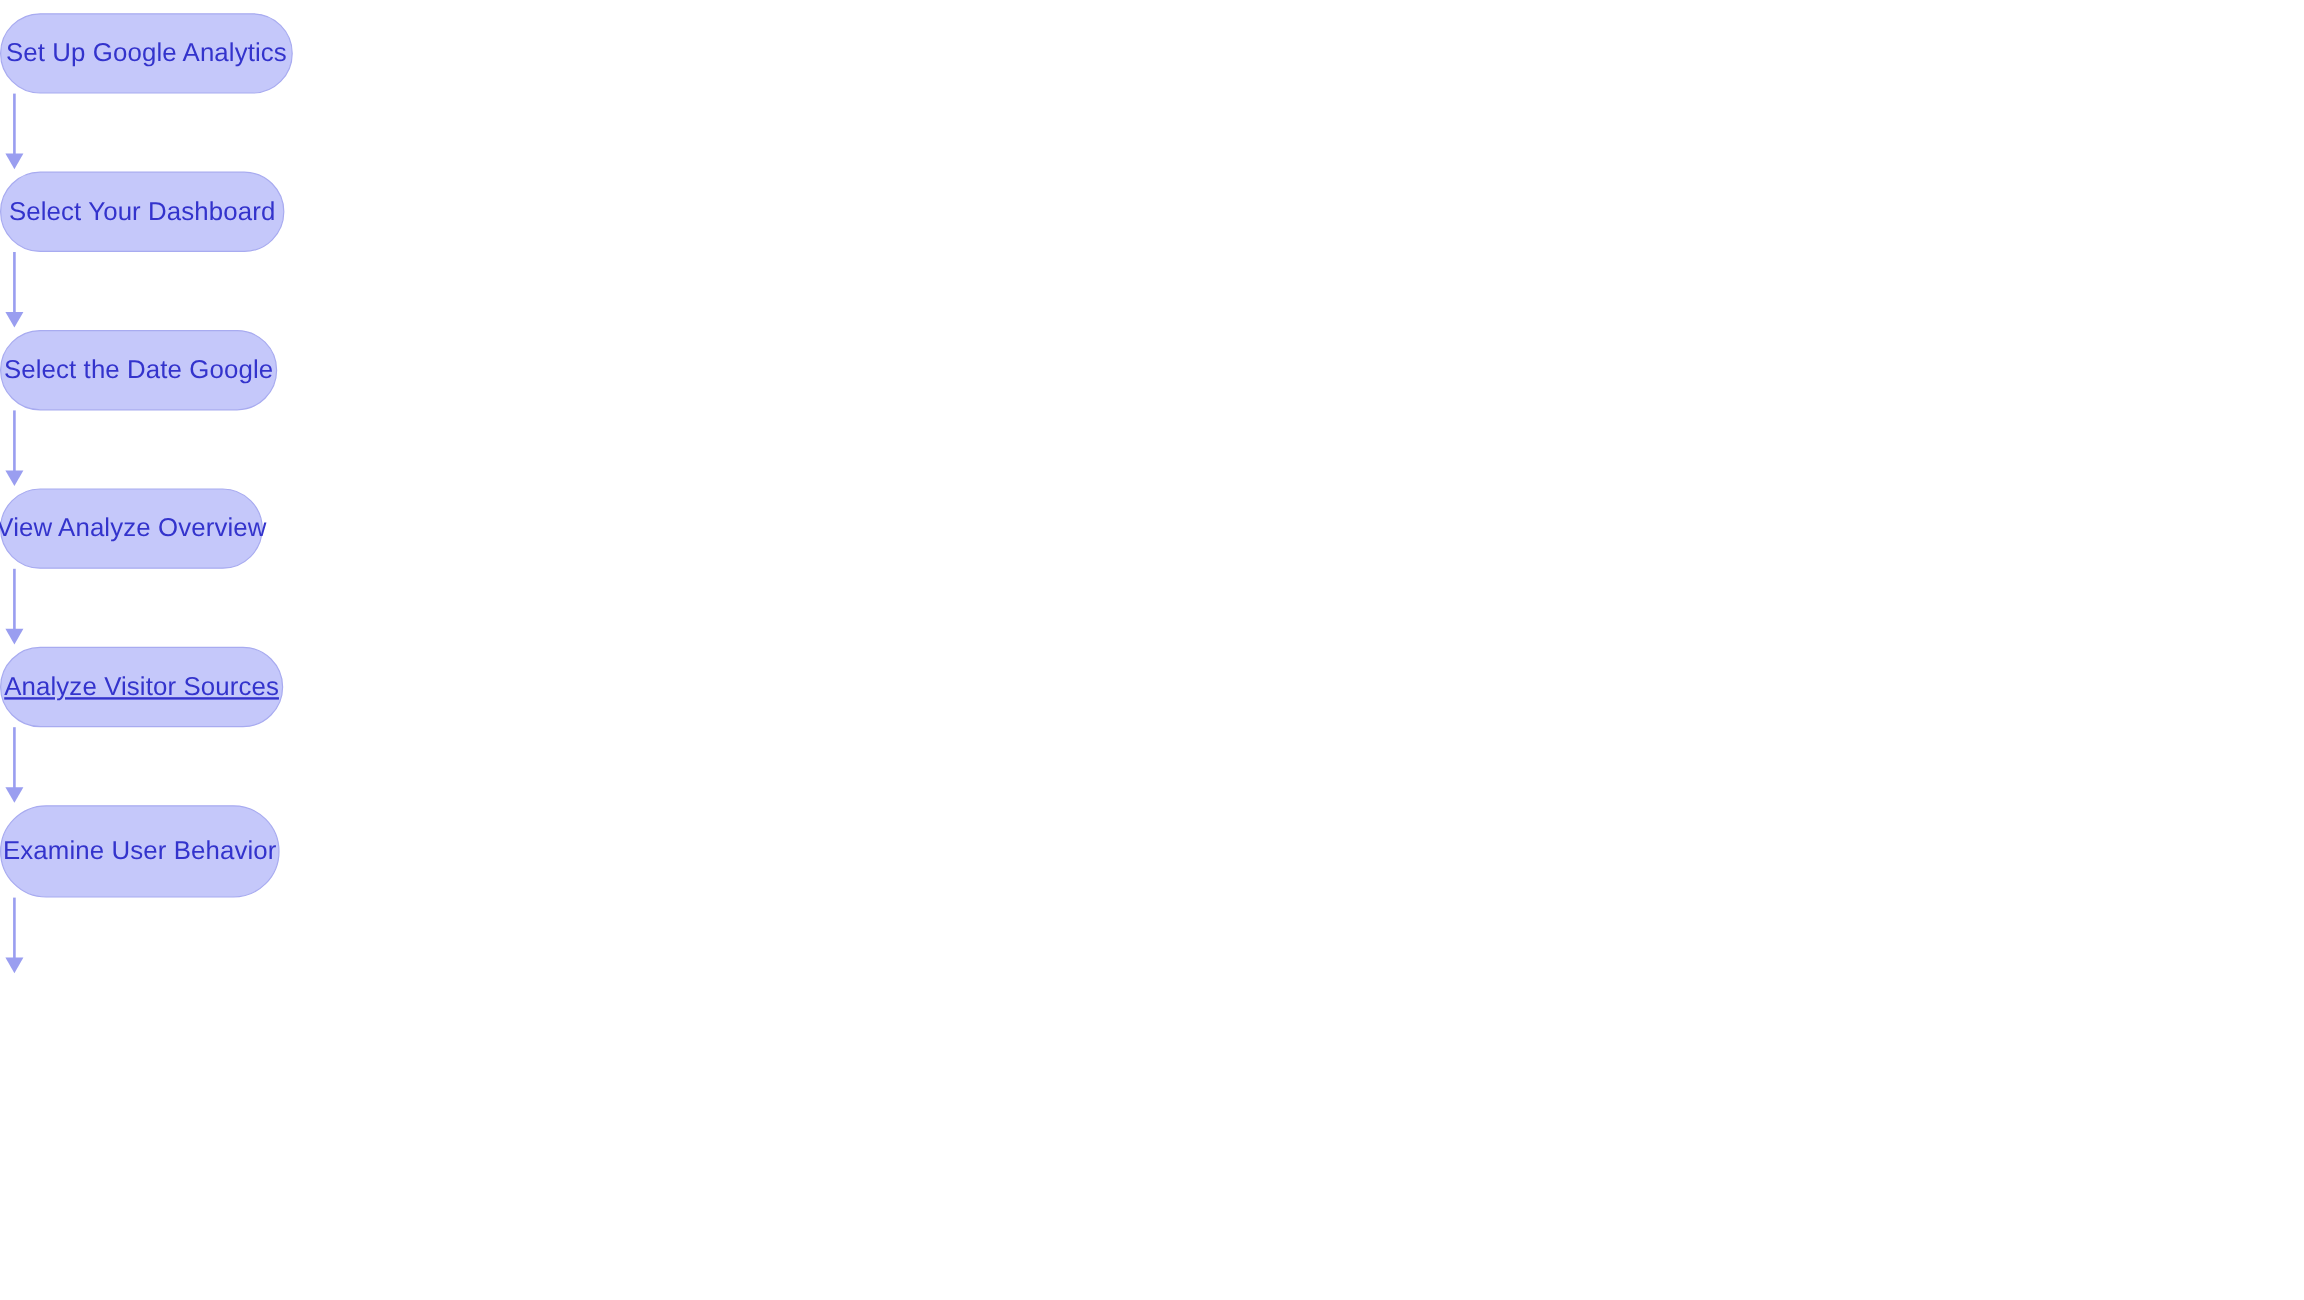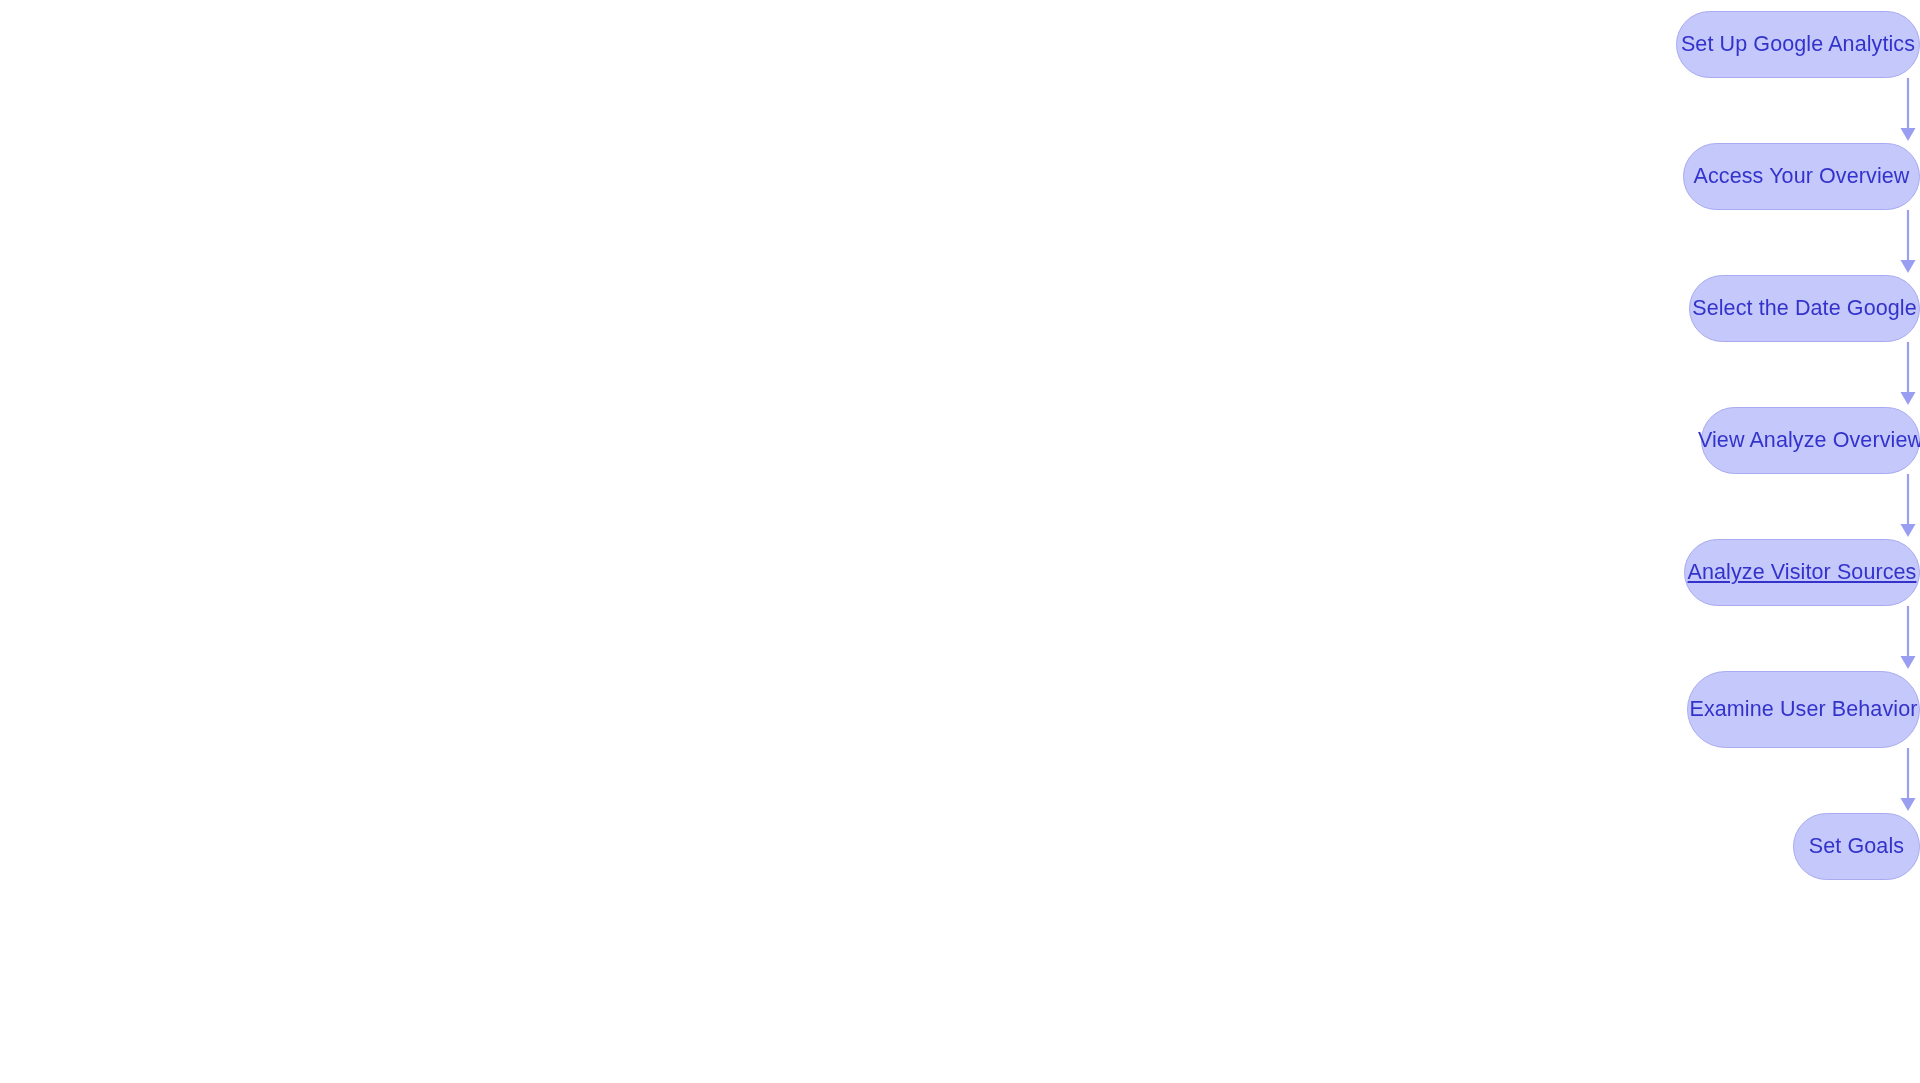--- a/index.html
+++ b/index.html
@@ -24,21 +24,21 @@
 
   
   .flow-stack {
     position: absolute;
     left: 0;
     top: 0;
     width: 1920px;
     height: 1083px;
     display: flex;
     flex-direction: column;
-    align-items: flex-end;
+    align-items: flex-start;
   }
 
   .flow-row {
     display: flex;
     flex-direction: column;
     align-items: center;
   }
 
   
   .node {
@@ -89,21 +89,21 @@
       </div>
     </div>
 
     <svg class="connector" width="24" height="65" viewBox="0 0 24 65">
       <line x1="12" y1="0" x2="12" y2="52"></line>
       <polygon points="4.5,50 19.5,50 12,63"></polygon>
     </svg>
 
     <div class="flow-row">
       <div class="node" style="width:237px;height:67px;">
-        <span class="node-label">Access Your Overview</span>
+        <span class="node-label">Select Your Dashboard</span>
       </div>
     </div>
 
     <svg class="connector" width="24" height="65" viewBox="0 0 24 65">
       <line x1="12" y1="0" x2="12" y2="52"></line>
       <polygon points="4.5,50 19.5,50 12,63"></polygon>
     </svg>
 
     <div class="flow-row">
       <div class="node" style="width:231px;height:67px;">
@@ -142,20 +142,15 @@
       <div class="node" style="width:233px;height:77px;">
         <span class="node-label">Examine User Behavior</span>
       </div>
     </div>
 
     <svg class="connector" width="24" height="65" viewBox="0 0 24 65">
       <line x1="12" y1="0" x2="12" y2="52"></line>
       <polygon points="4.5,50 19.5,50 12,63"></polygon>
     </svg>
 
-    <div class="flow-row">
-      <div class="node" style="width:127px;height:67px;">
-        <span class="node-label">Set Goals</span>
-      </div>
-    </div>
 
   </div>
 </div>
 
 </body></html>

